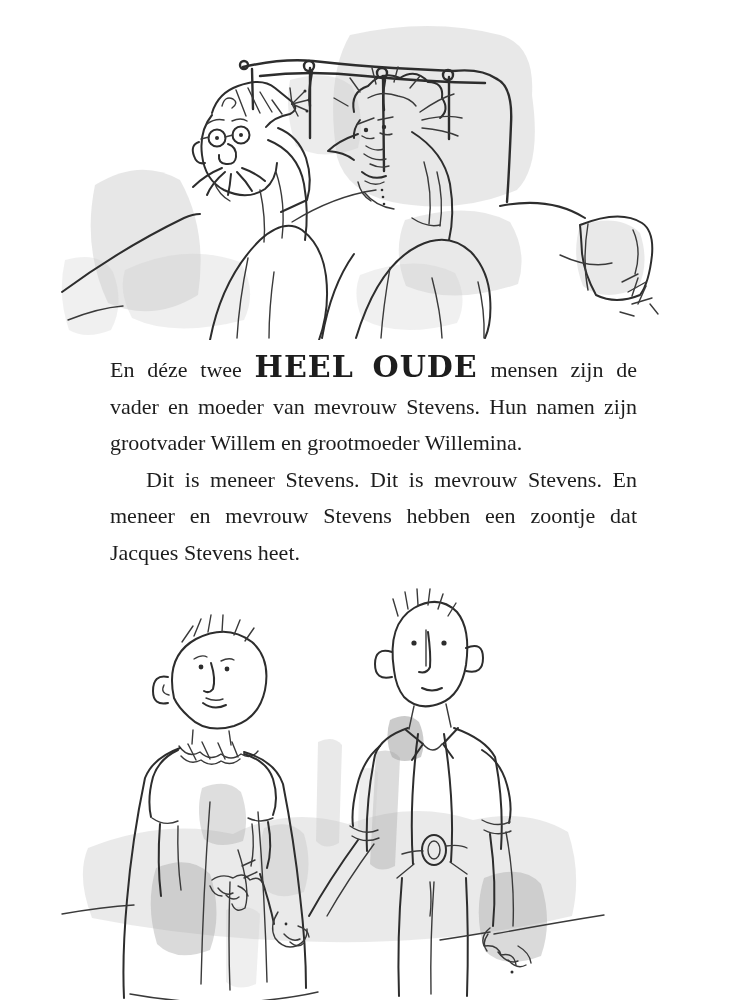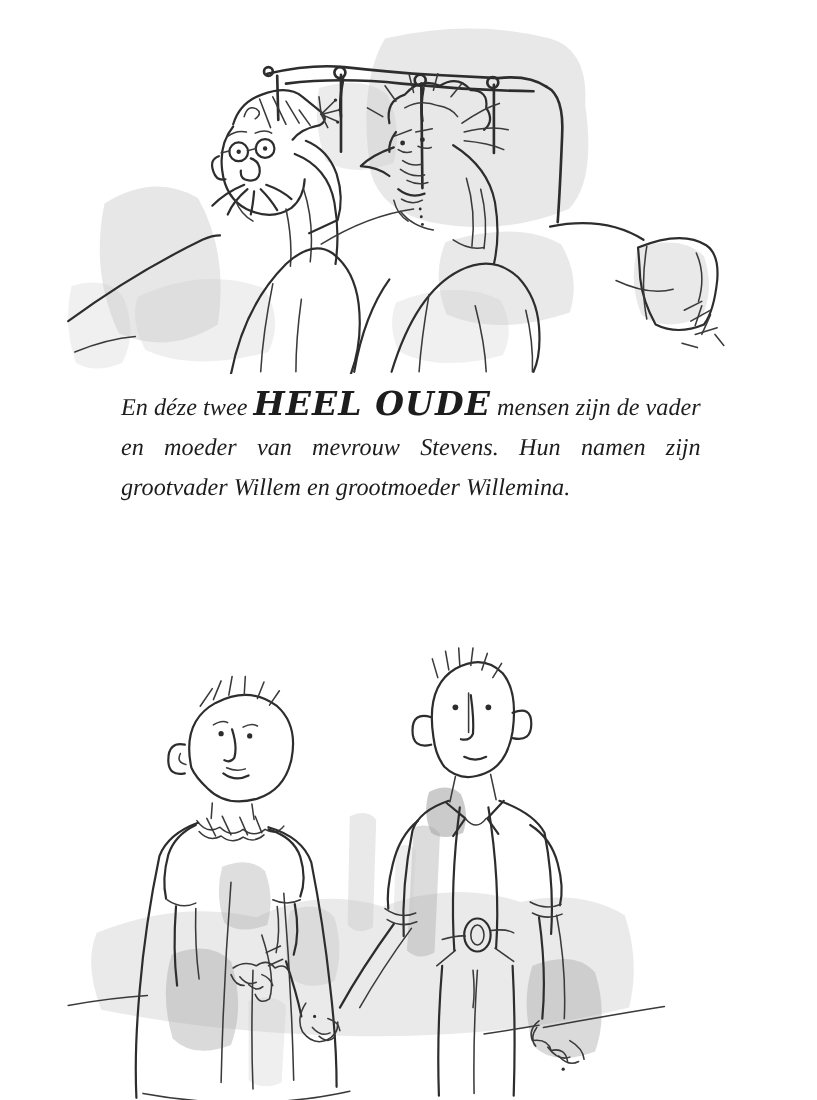--- a/index.html
+++ b/index.html
@@ -22,21 +22,21 @@
   #story {
     position: absolute;
     left: 110px;
     top: 352px;
     width: 527px;
     color: #1d1d1d;
     font-size: 22px;
     line-height: 36.6px;
     text-align: justify;
   }
-  #story p { margin: 0; font-style: italic; }
+  #story p { margin: 0; }
   p.indent { text-indent: 36px; }
   .emph {
     font-family: "DejaVu Serif", serif;
     font-weight: 700;
     font-size: 30px;
     letter-spacing: 1px;
     line-height: 1;
     white-space: nowrap;
   }
 </style>
@@ -187,20 +187,21 @@
         <path class="ink-thin" d="M330,248 q-7,40 -9,70"></path>
         <path class="ink-thin" d="M372,258 q9,35 10,60"></path>
         <path class="ink-thin" d="M418,262 q7,28 6,56"></path>
         <path class="ink-thin" d="M8,300 q30,-12 55,-14"></path>
       </g>
     </svg>
   </div>
 
   <div id="story">
     <p><span>En déze twee </span><span class="emph">HEEL OUDE</span><span> mensen zijn de vader en moeder van mevrouw Stevens. Hun namen zijn grootvader Willem en grootmoeder Willemina.</span></p>
+    <p class="indent">Dit is meneer Stevens. Dit is mevrouw Stevens. En meneer en mevrouw Stevens hebben een zoontje dat Jacques Stevens heet.</p>
   </div>
 
   <div class="illus" style="left:60px; top:580px; width:560px; height:420px;">
     <svg width="560" height="420" viewBox="0 0 560 420">
 
       <path class="wash" opacity="0.38" d="M28,268 q75,-30 145,-14 q55,-28 115,-10 q65,-24 125,-4 q55,-12 95,12 q14,42 4,84 q-115,28 -245,26 q-125,-2 -235,-24 q-16,-42 -4,-70 Z"></path>
       <path class="wash2" opacity="0.42" d="M96,288 q34,-14 54,6 q13,40 0,76 q-34,13 -53,-6 q-12,-40 -1,-76 Z"></path>
       <path class="wash2" opacity="0.42" d="M424,298 q38,-15 57,6 q12,38 0,72 q-37,14 -56,-5 q-12,-38 -1,-73 Z"></path>
       <path class="wash" opacity="0.45" d="M204,248 q26,-10 40,6 q9,30 0,58 q-27,10 -40,-4 q-9,-30 0,-60 Z"></path>
       <path class="wash2" opacity="0.38" d="M142,208 q25,-10 39,4 q9,25 2,49 q-25,9 -39,-2 q-9,-26 -2,-51 Z"></path>

